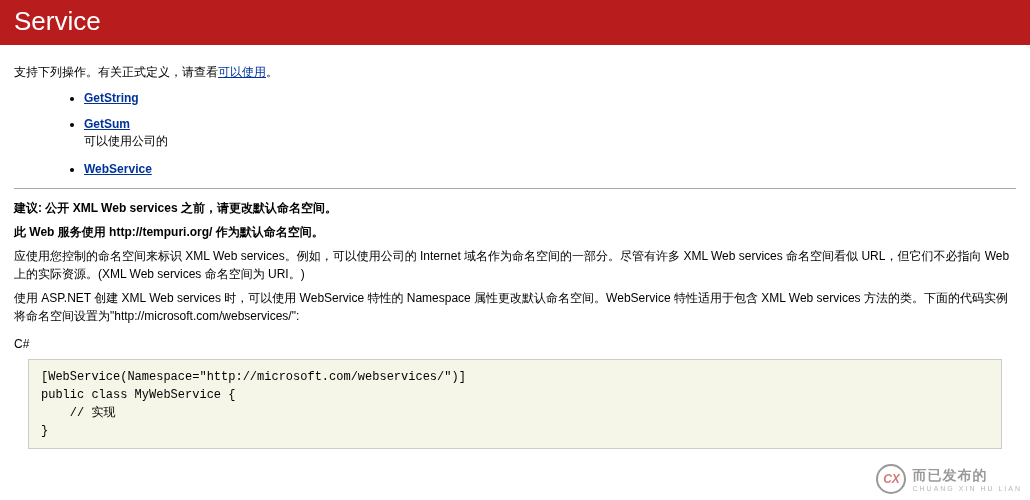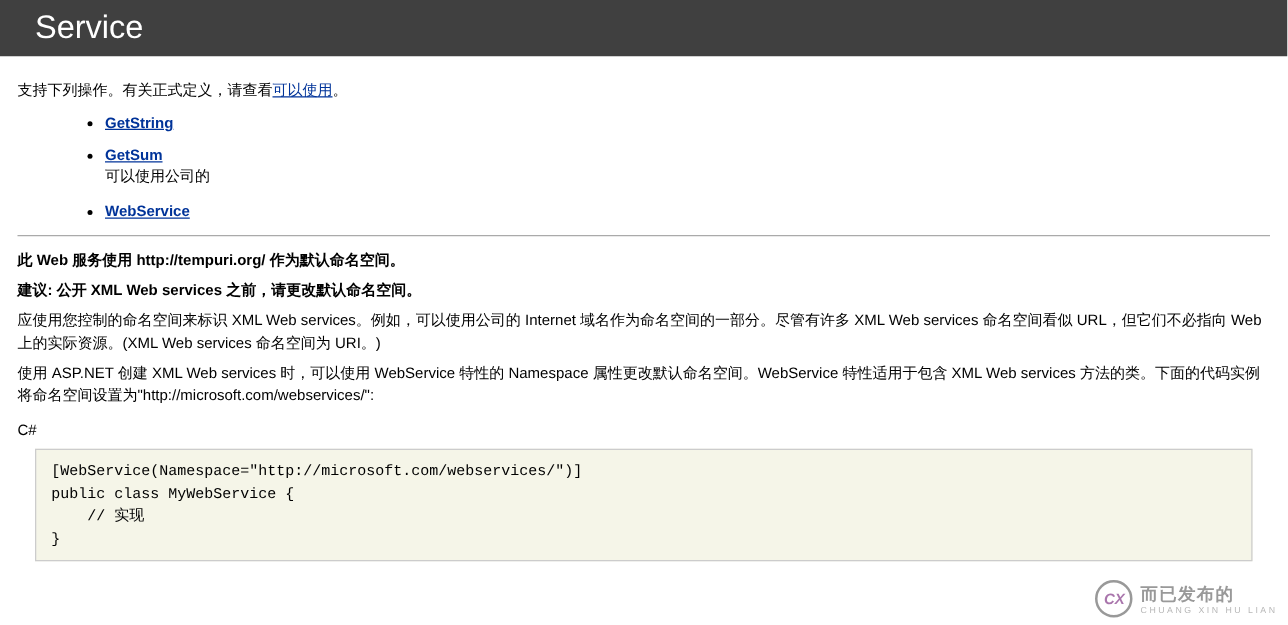--- a/index.html
+++ b/index.html
@@ -6,23 +6,23 @@
     margin: 0;
     padding: 0;
     font-family: Verdana, Arial, sans-serif;
     font-size: 12px;
     color: #000;
     background: #fff;
     width: 1030px;
     overflow: hidden;
   }
   .header {
-    background: #404040;
+    background: #b91c1c;
     color: #fff;
-    padding: 6px 14px 8px 28px;
+    padding: 6px 14px 8px 14px;
     font-family: "Trebuchet MS", Verdana, sans-serif;
     font-size: 26px;
     font-weight: normal;
   }
   .content {
     padding: 10px 14px;
   }
   .intro {
     margin: 8px 0 10px 0;
   }
@@ -87,21 +87,21 @@
   }
   .watermark .logo {
     width: 26px;
     height: 26px;
     border: 2px solid #555;
     border-radius: 50%;
     display: flex;
     align-items: center;
     justify-content: center;
     font-size: 12px;
-    color: #701a75;
+    color: #b91c1c;
     font-weight: bold;
     font-style: italic;
   }
   .watermark .txt {
     font-size: 14px;
     color: #555;
     font-weight: bold;
     letter-spacing: 1px;
   }
   .watermark .sub {
@@ -132,22 +132,22 @@
       <a href="#" class="opname">GetSum</a>
       <span class="opdesc">可以使用公司的</span>
     </li>
     <li>
       <a href="#" class="opname">WebService</a>
     </li>
   </ul>
 
   <hr class="rule">
 
+  <p class="bold">建议: 公开 XML Web services 之前，请更改默认命名空间。</p>
   <p class="bold">此 Web 服务使用 http://tempuri.org/ 作为默认命名空间。</p>
-  <p class="bold">建议: 公开 XML Web services 之前，请更改默认命名空间。</p>
 
   <p>应使用您控制的命名空间来标识 XML Web services。例如，可以使用公司的 Internet 域名作为命名空间的一部分。尽管有许多 XML Web services 命名空间看似 URL，但它们不必指向 Web 上的实际资源。(XML Web services 命名空间为 URI。)</p>
   <p>使用 ASP.NET 创建 XML Web services 时，可以使用 WebService 特性的 Namespace 属性更改默认命名空间。WebService 特性适用于包含 XML Web services 方法的类。下面的代码实例将命名空间设置为"http://microsoft.com/webservices/":</p>
 
   <p class="codehead">C#</p>
   <pre class="codeblock">[WebService(Namespace="http://microsoft.com/webservices/")]
 public class MyWebService {
     // 实现
 }</pre>
 

